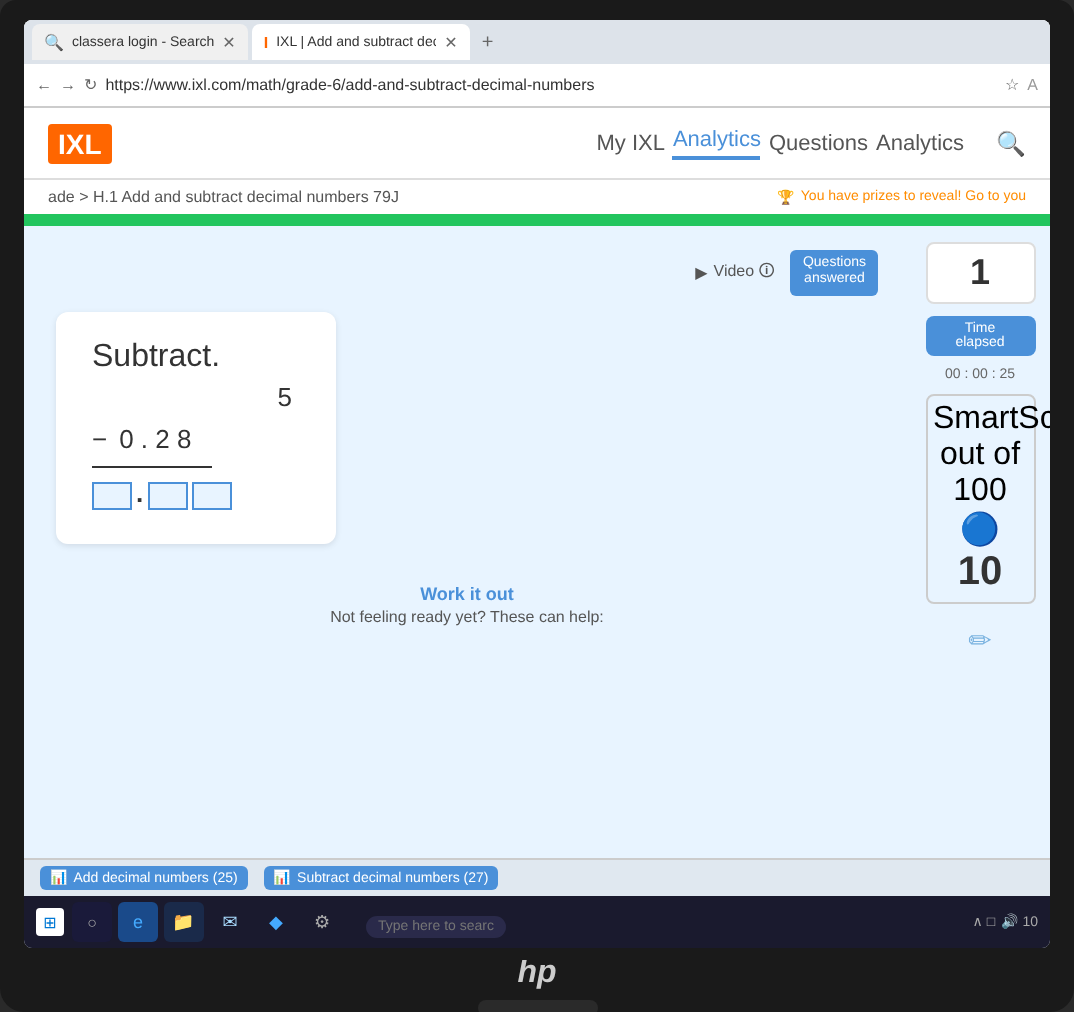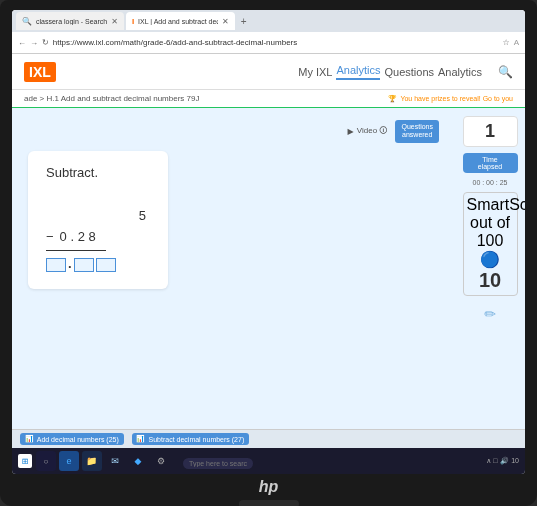--- a/index.html
+++ b/index.html
@@ -139,21 +139,21 @@
       font-size: 12px;
       color: #555;
     }
 
     
     .breadcrumb-bar {
       background: #fff;
       padding: 4px 12px;
       font-size: 8px;
       color: #555;
-      border-bottom: 1px solid #22c55e;
+      border-bottom: 6px solid #22c55e;
       display: flex;
       justify-content: space-between;
       align-items: center;
       text-align: right;
     }
 
     .breadcrumb-left {
       display: flex;
       align-items: center;
       gap: 4px;
@@ -212,23 +212,23 @@
     .problem-box {
       background: #fff;
       border-radius: 6px;
       padding: 14px 18px;
       display: inline-block;
       min-width: 140px;
       box-shadow: 0 1px 3px rgba(0,0,0,0.1);
     }
 
     .problem-instruction {
-      font-size: 13px;
+      font-size: 16px;
       color: #333;
-      margin-bottom: 26px;
+      margin-bottom: 1px;
     }
 
     .math-problem {
       font-size: 13px;
       color: #333;
       line-height: 1.6;
     }
 
     .math-row {
       display: flex;
@@ -517,20 +517,24 @@
                   <div class="input-box"></div>
                   <span class="decimal-point">.</span>
                   <div class="input-box"></div>
                   <div class="input-box"></div>
                 </div>
               </div>
             </div>
           </div>
         </div>
 
+        <div class="help-section">
+          <div class="work-it-out">Work it out</div>
+          <div class="not-feeling-ready">Not feeling ready yet? These can help:</div>
+        </div>
       </div>
 
       <div class="right-panel">
         <div class="questions-count-box">
           <div class="count-number">1</div>
         </div>
         <div class="time-elapsed-box">
           <div style="white-space:pre-line; font-size:7px;">Time
 elapsed</div>
         </div>

